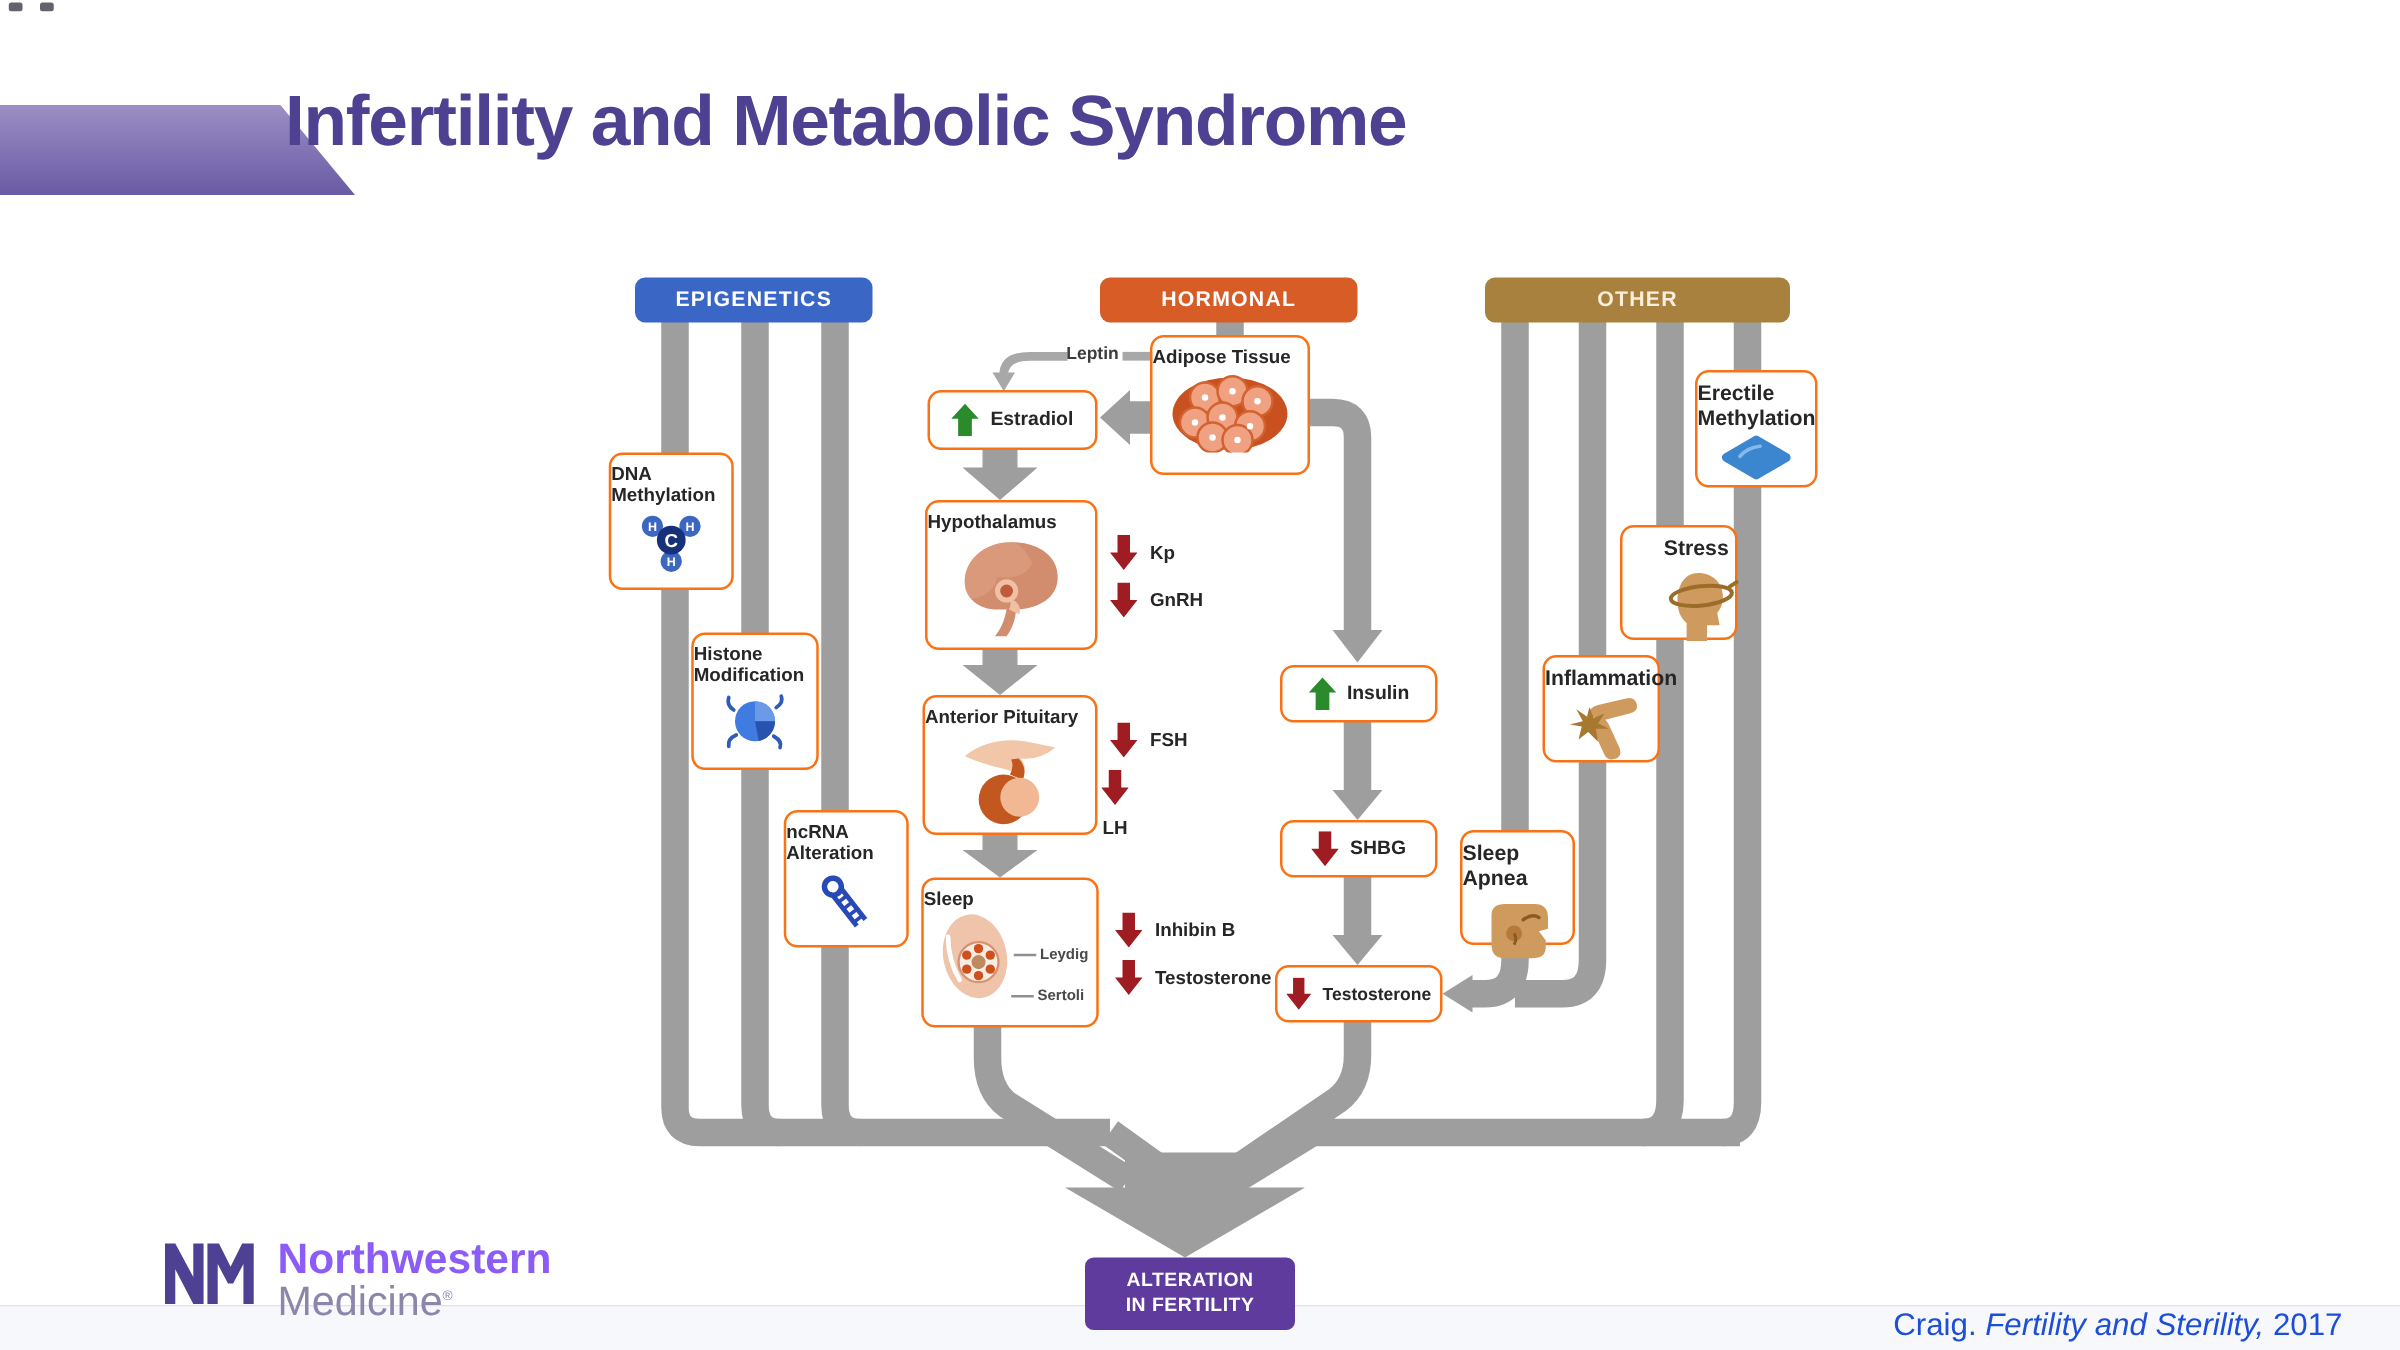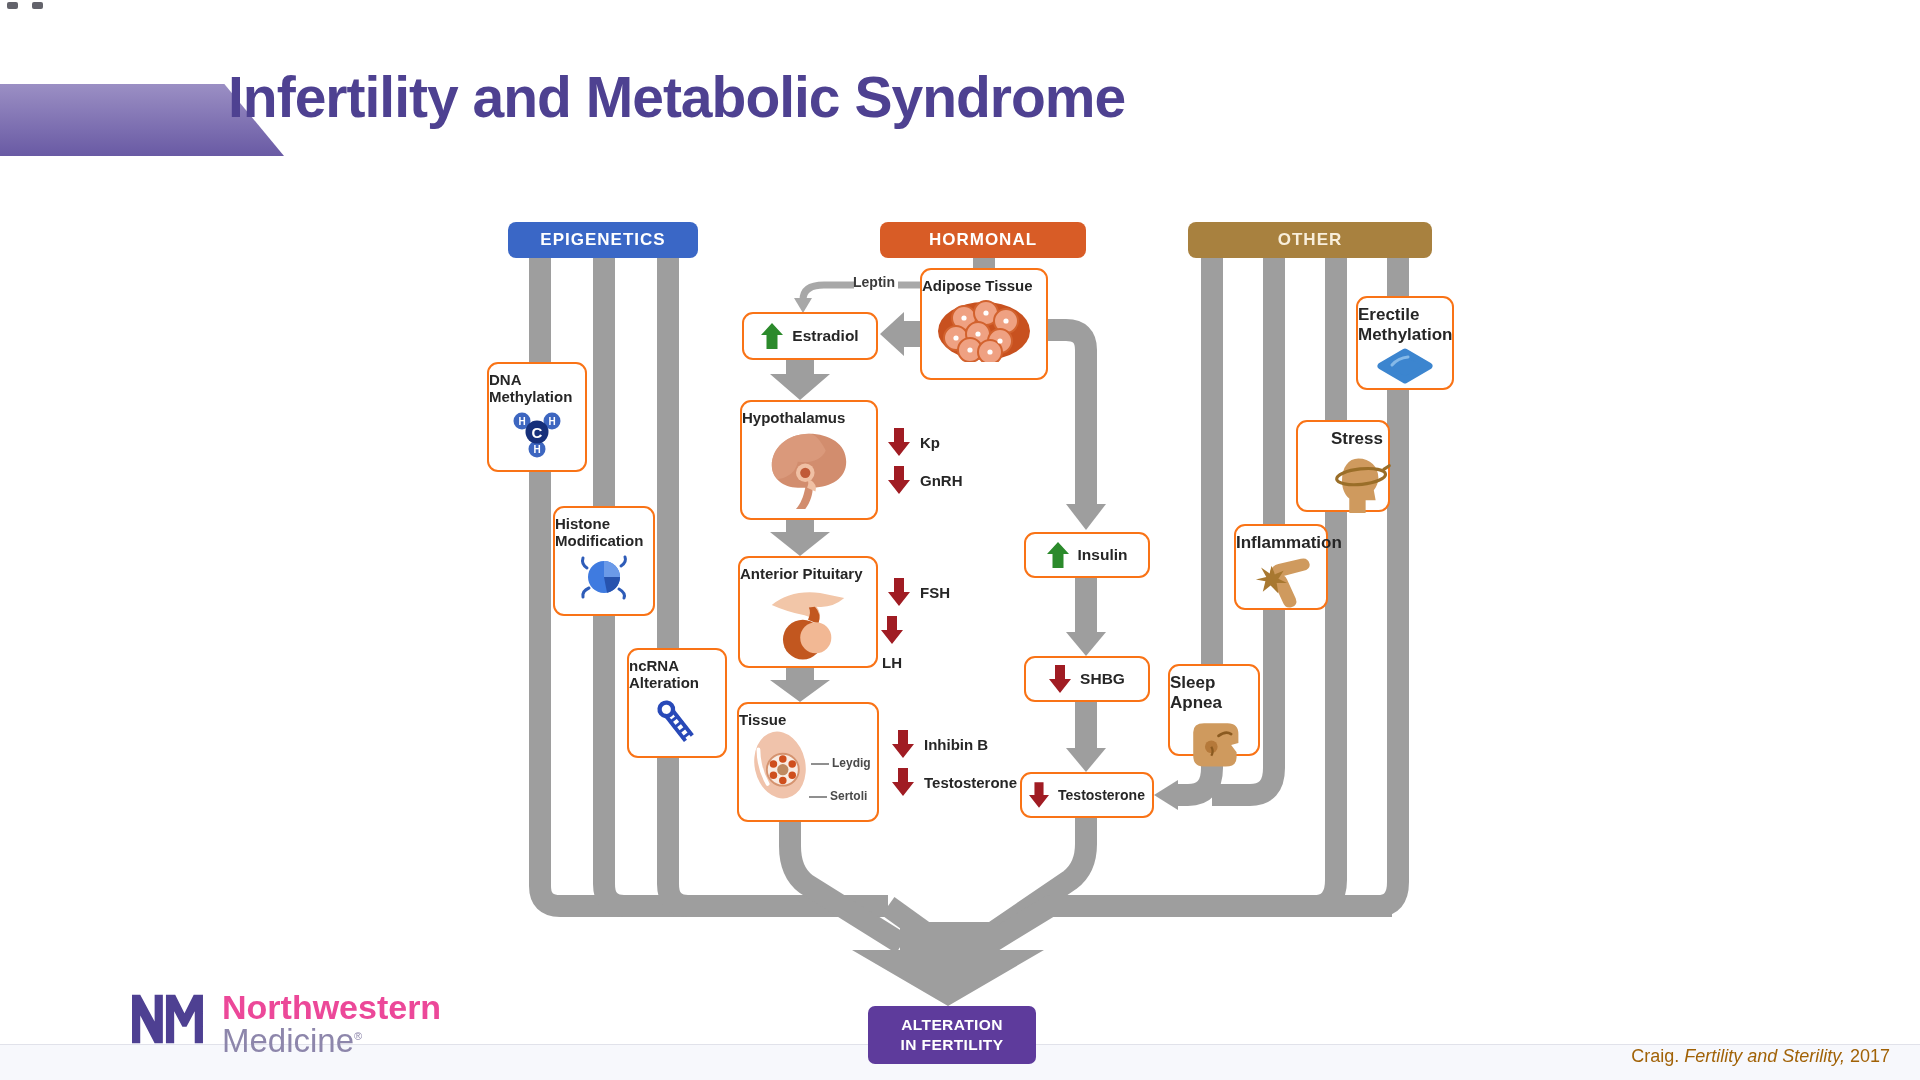--- a/index.html
+++ b/index.html
@@ -36,24 +36,24 @@
   .mini-label{position:absolute;font-size:12px;font-weight:600;color:#4a4a4a;}
   .leader{position:absolute;height:2px;background:#8f8f8f;}
   
   .outcome{position:absolute;left:868px;top:1006px;width:168px;height:58px;background:#5e3b9c;
     border-radius:7px;color:#fff;font-weight:bold;font-size:15.5px;letter-spacing:.4px;
     display:flex;flex-direction:column;align-items:center;justify-content:center;line-height:1.3;z-index:2;}
   
   .footer-strip{position:absolute;left:0;top:1044px;width:1920px;height:36px;background:#f7f8fc;
     border-top:1px solid #e1e2ea;z-index:0;}
   .logo{position:absolute;left:132px;top:990px;z-index:2;display:flex;gap:18px;align-items:flex-start;}
-  .logo-text-1{font-size:34px;font-weight:bold;color:#ec4899;line-height:1.0;}
+  .logo-text-1{font-size:34px;font-weight:bold;color:#8b5cf6;line-height:1.0;}
   .logo-text-2{font-size:33px;font-weight:400;color:#8d86ab;line-height:1.05;}
   .reg{font-size:11px;vertical-align:super;}
-  .citation{position:absolute;right:30px;top:1046px;font-size:18px;color:#a16207;z-index:3;}
+  .citation{position:absolute;right:46px;top:1046px;font-size:25px;color:#1d4ed8;z-index:3;}
 </style>
 </head>
 <body>
 
 <div class="slide">
 
   <div class="artifact" style="left:7px;top:2px;width:11px;height:7px;"></div>
   <div class="artifact" style="left:32px;top:2px;width:11px;height:7px;"></div>
 
   <div class="title-accent"></div>
@@ -226,21 +226,21 @@
     <span class="nlabel">Anterior Pituitary</span>
     <svg class="icon" width="88" height="76" viewBox="0 0 96 88">
       <path d="M6 22 Q28 4 62 8 L90 14 Q76 26 58 24 Q64 32 61 40 L44 34 Q24 30 6 22 Z" fill="#f2c6a8"></path>
       <path d="M56 24 q8 8 4 20 l-12 -5 q4 -8 1 -14 z" fill="#c2571f"></path>
       <circle cx="42" cy="62" r="23" fill="#c2571f"></circle>
       <circle cx="57" cy="60" r="18" fill="#f2b894"></circle>
     </svg>
   </div>
 
   <div class="node" style="left:737px;top:702px;width:142px;height:120px;">
-    <span class="nlabel">Tissue</span>
+    <span class="nlabel">Sleep</span>
     <svg class="icon" width="62" height="74" viewBox="0 0 66 78" style="margin:0 0 0 10px;float:left;">
       <g transform="rotate(-12 33 39)">
         <ellipse cx="33" cy="39" rx="27" ry="36" fill="#f0c3ab"></ellipse>
         <path d="M14 18 Q10 38 16 56" stroke="#fff" stroke-width="4" fill="none" stroke-linecap="round"></path>
       </g>
       <circle cx="36" cy="44" r="17" fill="#f9ece3" stroke="#d5936f" stroke-width="2"></circle>
       <g fill="#cf4f1d">
         <circle cx="36" cy="32.5" r="4"></circle>
           <circle cx="46" cy="38" r="4"></circle>
           <circle cx="46" cy="50" r="4"></circle>

